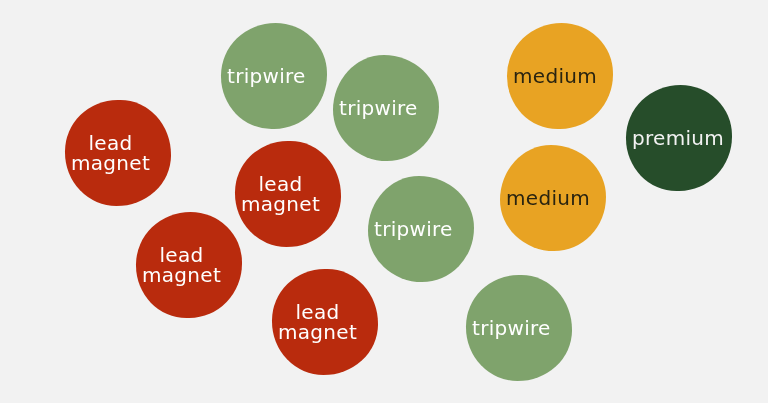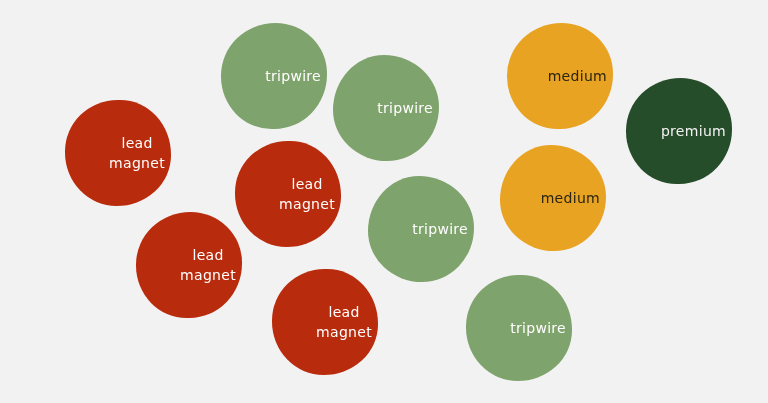--- a/index.html
+++ b/index.html
@@ -17,24 +17,24 @@
     .canvas {
       position: absolute;
       left: 0; top: 0;
       width: 768px;
       height: 403px;
     }
     .bubble {
       position: absolute;
       display: flex;
       align-items: center;
-      justify-content: flex-end;
+      justify-content: flex-start;
       text-align: center;
       box-sizing: border-box;
-      font-size: 14px;
+      font-size: 20px;
       line-height: 20px;
       letter-spacing: 0.3px;
       white-space: pre-line;
       border-radius: 50% 48% 52% 49% / 49% 52% 48% 51%;
     }
     .bubble.alt1 { border-radius: 52% 49% 50% 48% / 50% 48% 52% 50%; }
     .bubble.alt2 { border-radius: 48% 52% 49% 51% / 52% 49% 51% 48%; }
     .bubble-label {
       display: block;
       padding: 0 6px;
@@ -51,14 +51,14 @@
     <div class="bubble" style="left: 235px; top: 141px; width: 106px; height: 106px; background: rgb(185, 43, 13); color: rgb(255, 255, 255);"><span class="bubble-label">lead
 magnet</span></div>
     <div class="bubble alt1" style="left: 136px; top: 212px; width: 106px; height: 106px; background: rgb(185, 43, 13); color: rgb(255, 255, 255);"><span class="bubble-label">lead
 magnet</span></div>
     <div class="bubble alt2" style="left: 368px; top: 176px; width: 106px; height: 106px; background: rgb(127, 163, 108); color: rgb(255, 255, 255);"><span class="bubble-label">tripwire</span></div>
     <div class="bubble" style="left: 272px; top: 269px; width: 106px; height: 106px; background: rgb(185, 43, 13); color: rgb(255, 255, 255);"><span class="bubble-label">lead
 magnet</span></div>
     <div class="bubble alt1" style="left: 507px; top: 23px; width: 106px; height: 106px; background: rgb(232, 163, 35); color: rgb(42, 36, 16);"><span class="bubble-label">medium</span></div>
     <div class="bubble alt2" style="left: 500px; top: 145px; width: 106px; height: 106px; background: rgb(232, 163, 35); color: rgb(42, 36, 16);"><span class="bubble-label">medium</span></div>
     <div class="bubble" style="left: 466px; top: 275px; width: 106px; height: 106px; background: rgb(127, 163, 108); color: rgb(255, 255, 255);"><span class="bubble-label">tripwire</span></div>
-    <div class="bubble alt1" style="left: 626px; top: 78px; width: 106px; height: 106px; background: rgb(38, 77, 42); color: rgb(242, 242, 242);"><span class="bubble-label">premium</span></div>
+    <div class="bubble alt1" style="left: 626px; top: 85px; width: 106px; height: 106px; background: rgb(38, 77, 42); color: rgb(242, 242, 242);"><span class="bubble-label">premium</span></div>
   </div>
 
 </body></html>

